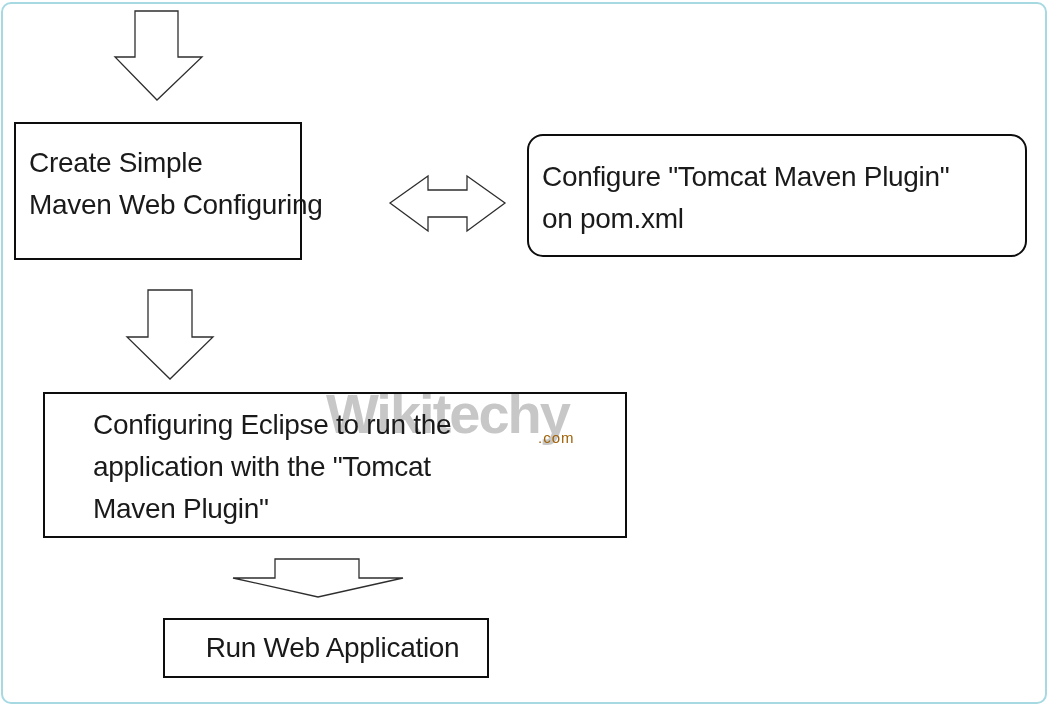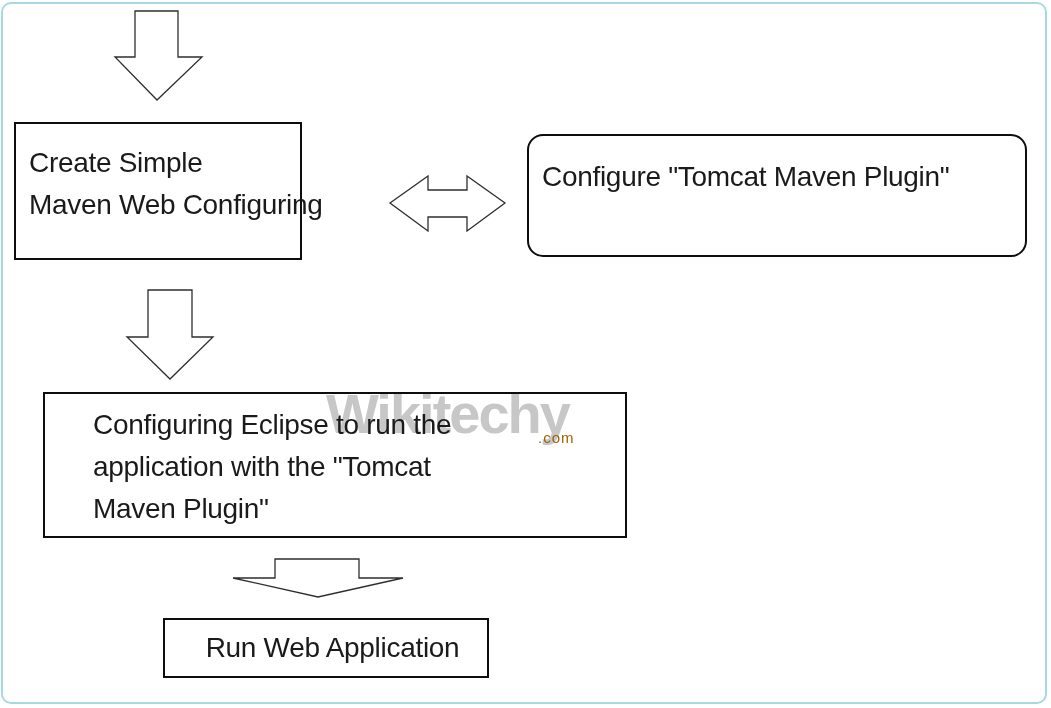--- a/index.html
+++ b/index.html
@@ -124,20 +124,21 @@
     <div>Create Simple</div>
     <div>Maven Web Configuring</div>
   </div>
 
   <svg class="arr arrow-double" width="115" height="55" viewBox="0 0 115 55">
     <polygon points="0,27 38,0 38,14 77,14 77,0 115,27 77,55 77,41 38,41 38,55"></polygon>
   </svg>
 
   <div class="box box-configure">
     <div>Configure "Tomcat Maven Plugin"</div>
+    <div>on pom.xml</div>
   </div>
 
   <svg class="arr arrow-mid" width="86" height="89" viewBox="0 0 86 89">
     <polygon points="21,0 65,0 65,47 86,47 43,89 0,47 21,47"></polygon>
   </svg>
 
   <div class="box box-eclipse">
     <div>Configuring Eclipse to run the</div>
     <div>application with the "Tomcat</div>
     <div>Maven Plugin"</div>

